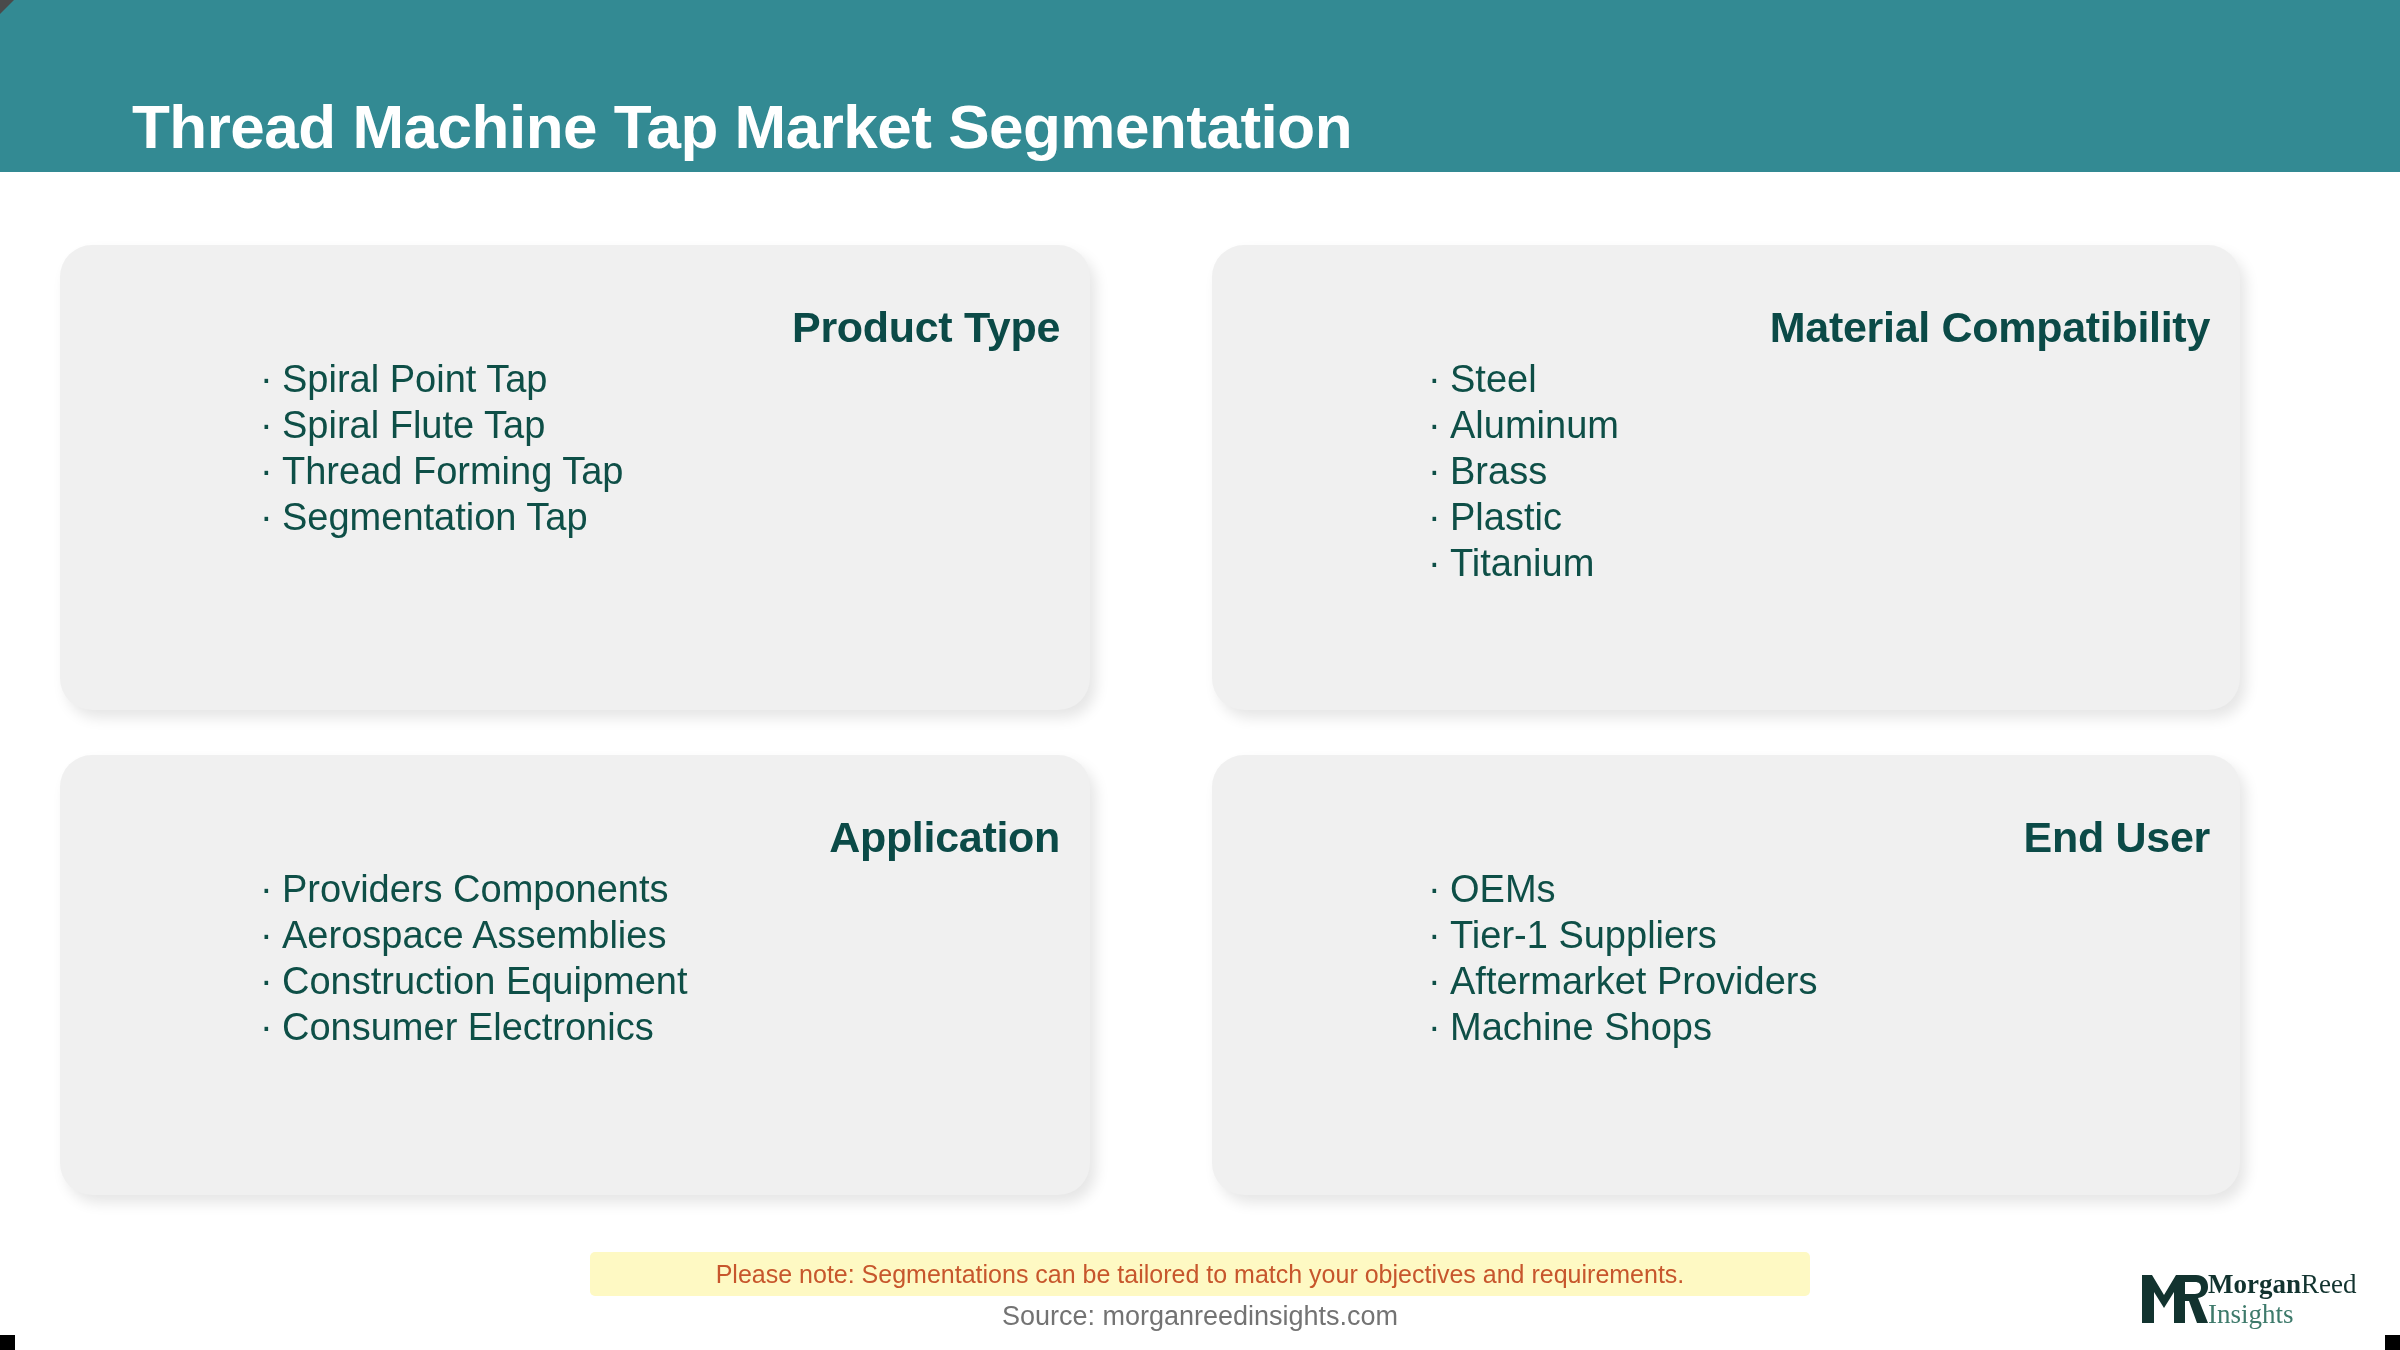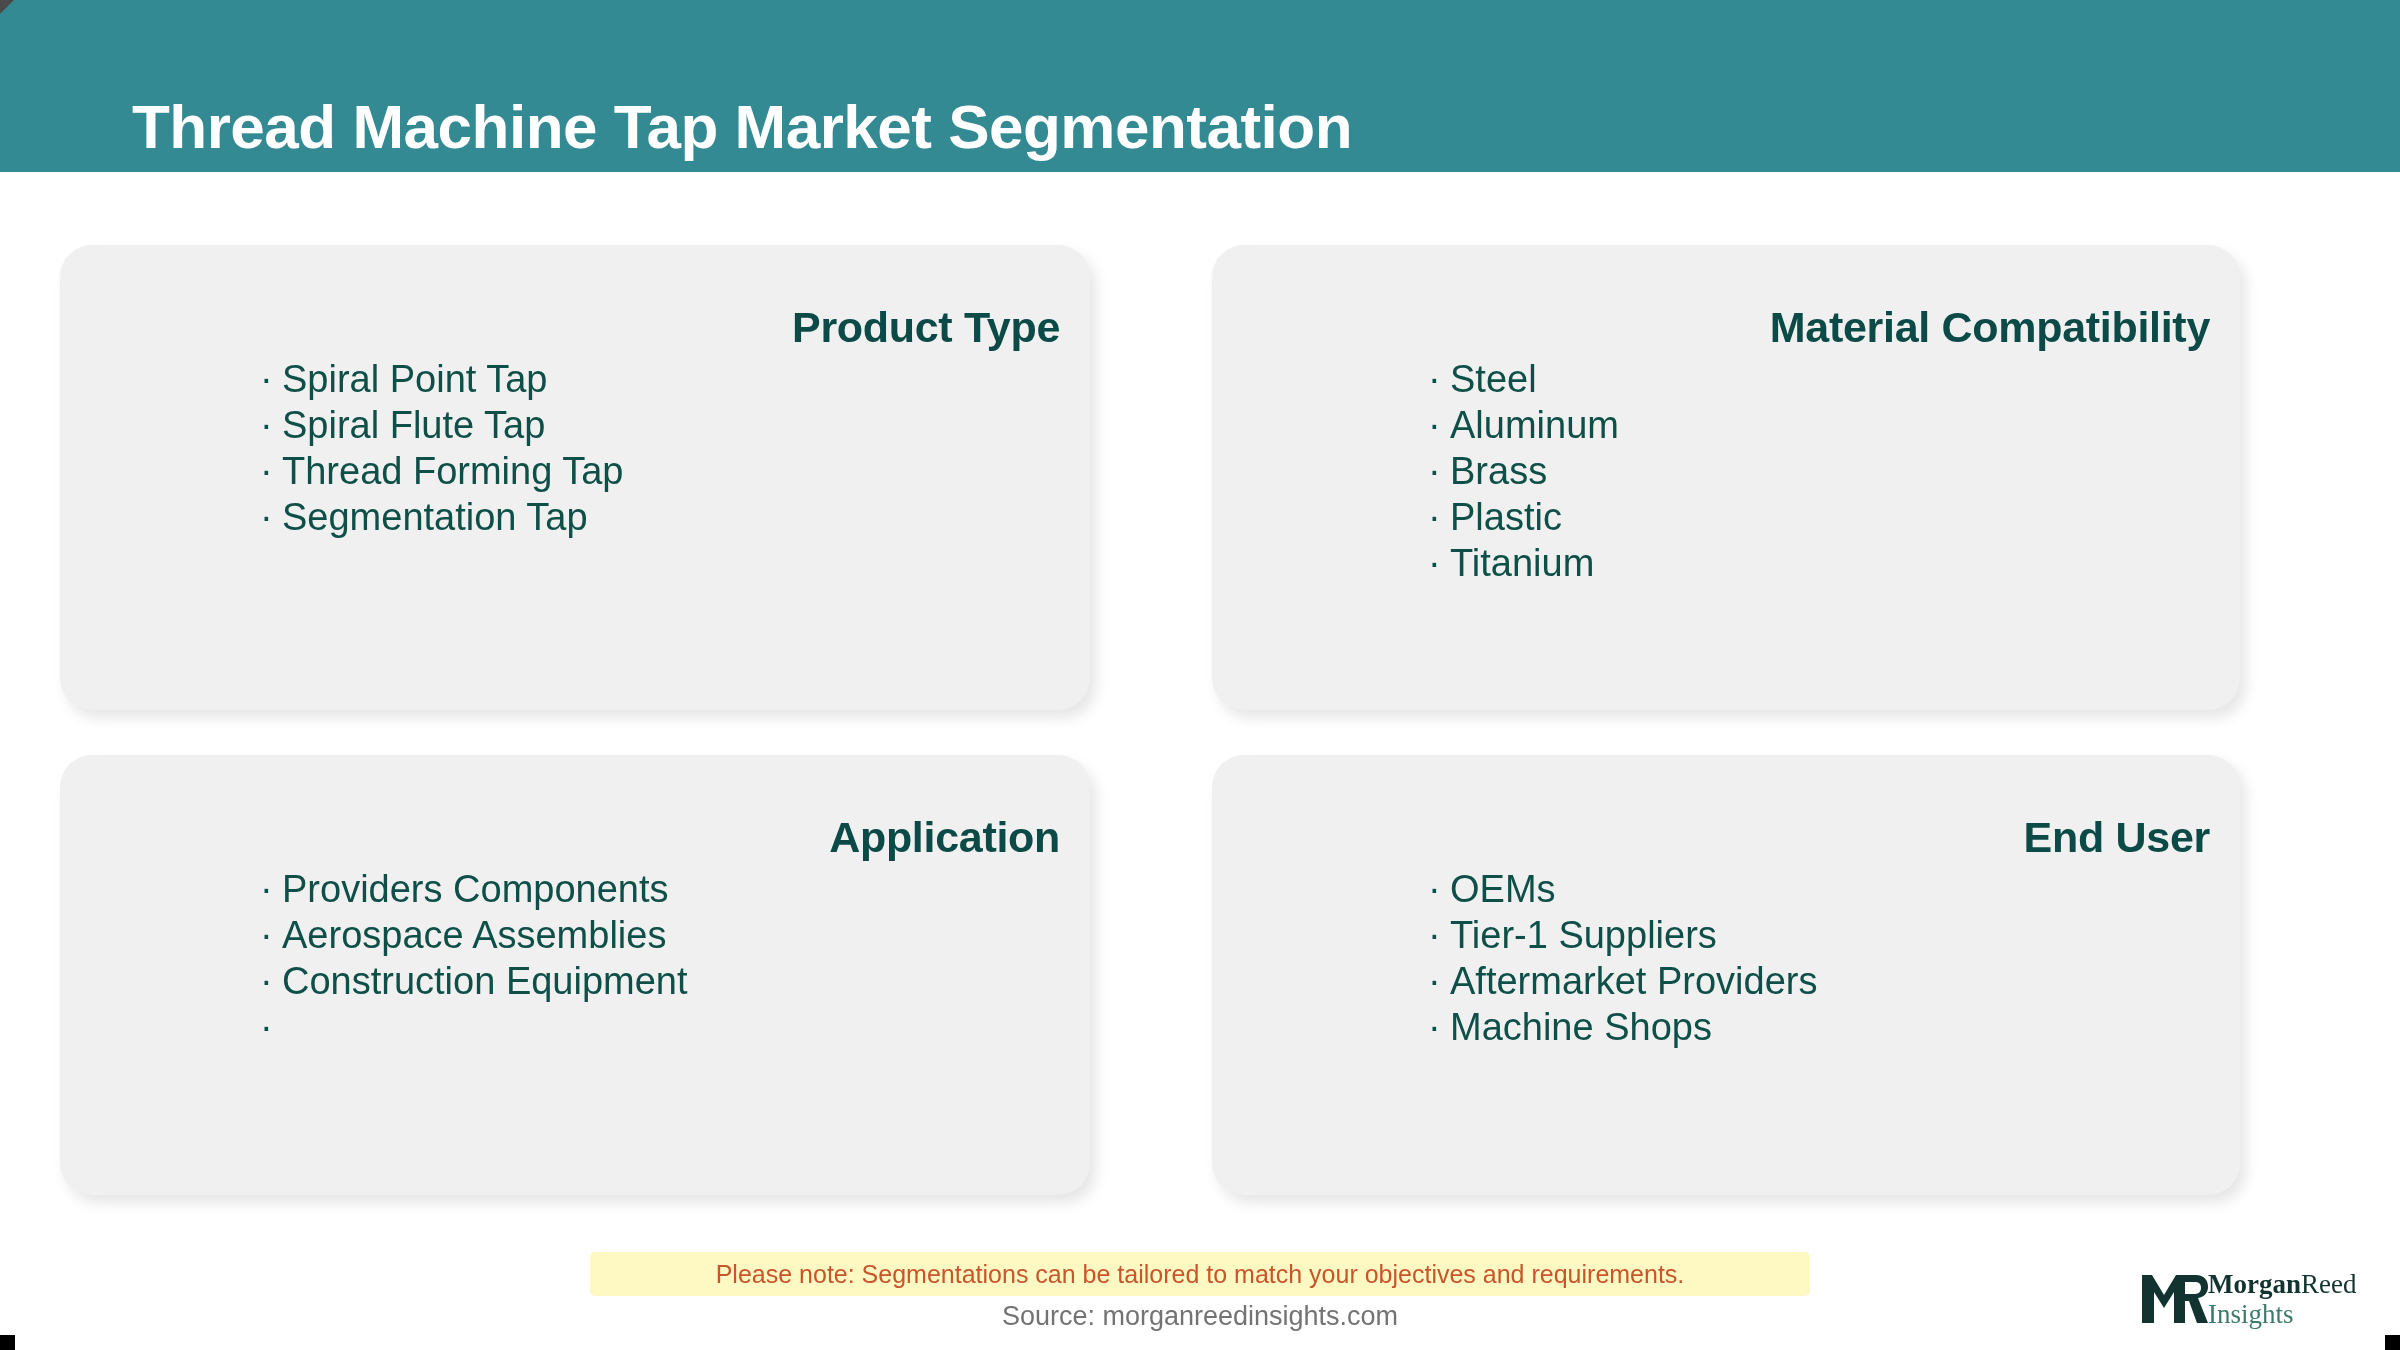--- a/index.html
+++ b/index.html
@@ -232,20 +232,21 @@
       <li>
           <span class="bullet">·</span>
           <span>Aerospace Assemblies</span>
         </li>
       <li>
           <span class="bullet">·</span>
           <span>Construction Equipment</span>
         </li>
       <li>
           <span class="bullet">·</span>
+          <span>Consumer Electronics</span>
         </li>
     </ul>
   </div>
 </div>
 
 <div class="card" id="card-end-user">
   <div class="card-inner">
     <div class="card-title">End User</div>
     <ul class="card-list">
       <li>

